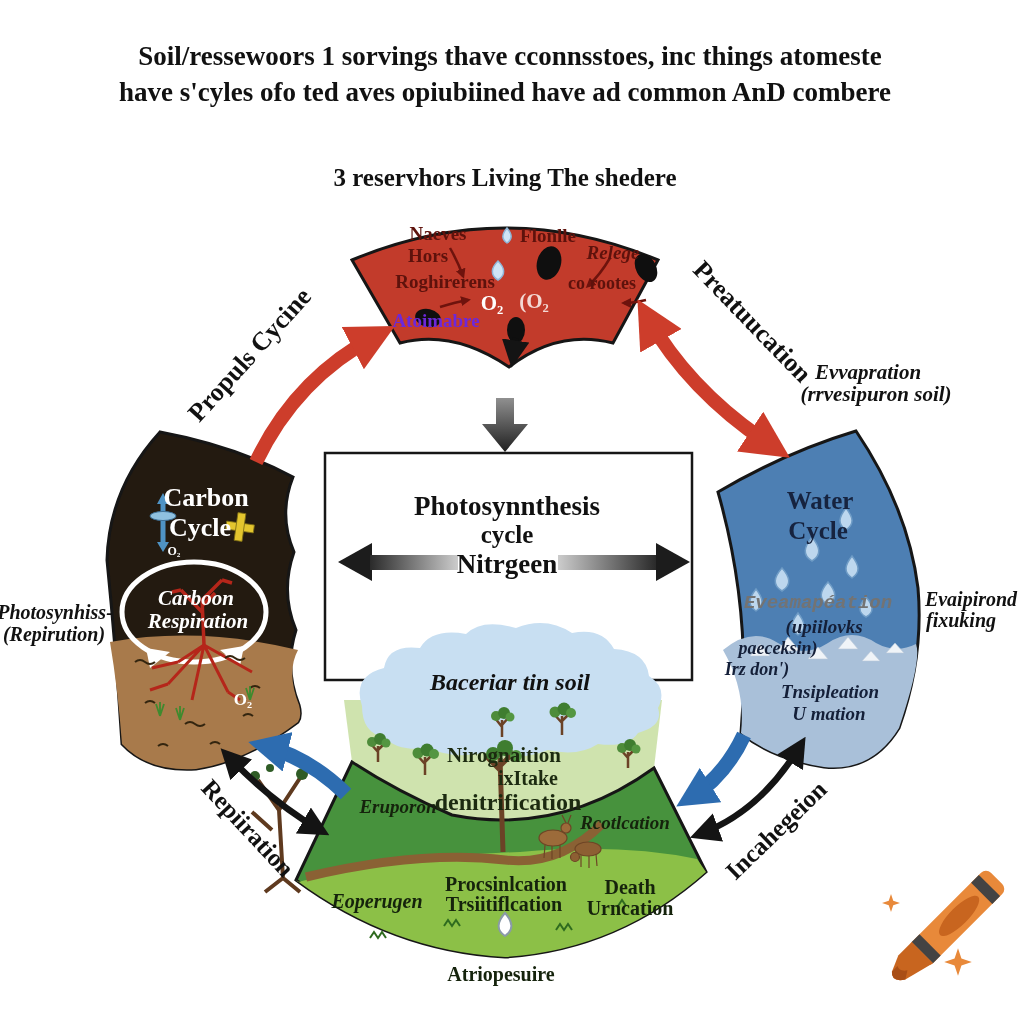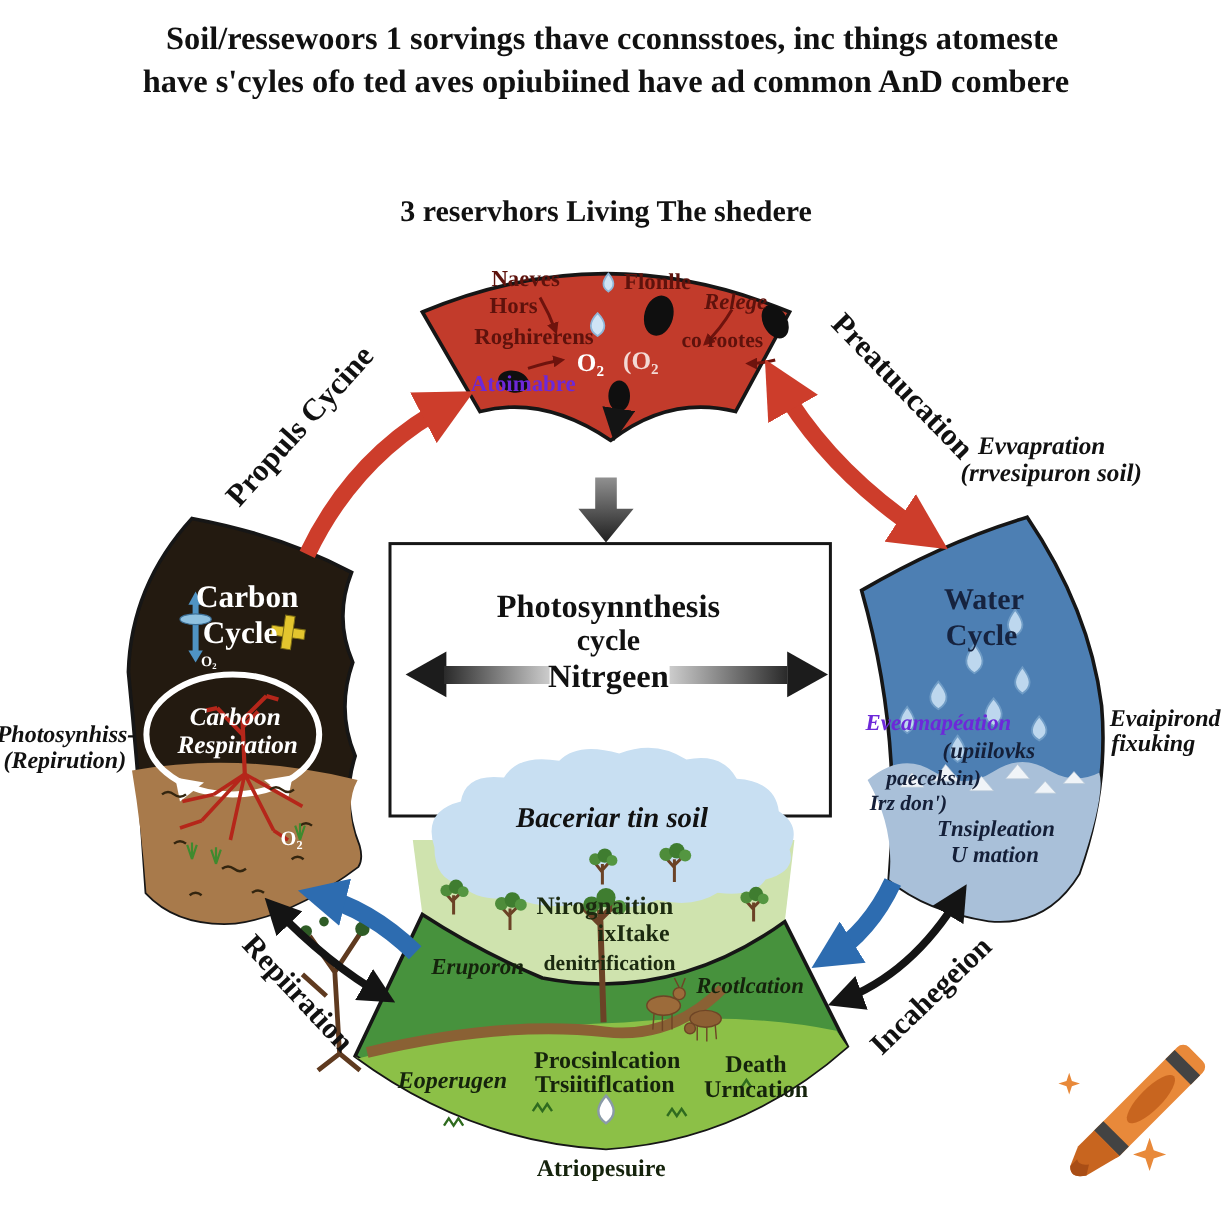--- a/index.html
+++ b/index.html
@@ -6,21 +6,21 @@
   .stage{
     position:relative;width:1024px;height:1024px;background:#ffffff;overflow:hidden;
     font-family:"Liberation Serif","DejaVu Serif",serif;
   }
   .stage svg{position:absolute;left:0;top:0;}
   .lbl{
     position:absolute;font-weight:bold;white-space:nowrap;color:#111;
     transform:translate(-50%,-50%);line-height:1;
   }
   .it{font-style:italic;}
-  .ctr{}
+  .ctr{margin-top:24px;}
 </style>
 </head>
 <body>
 
 <div class="stage">
 
 <svg width="1024" height="1024" viewBox="0 0 1024 1024">
   <defs>
     <linearGradient id="gDown" x1="0" y1="0" x2="0" y2="1">
       <stop offset="0" stop-color="#909090"></stop>
@@ -286,30 +286,30 @@
   <div class="lbl" style="left:243px;top:699px;font-size:17px;color:#ffffff;">O₂</div>
 
   <div class="lbl" style="left:507px;top:506px;font-size:27px;">Photosynnthesis</div>
   <div class="lbl" style="left:507px;top:534px;font-size:25px;">cycle</div>
   <div class="lbl" style="left:507px;top:564px;font-size:27px;">Nitrgeen</div>
 
   <div class="lbl it" style="left:510px;top:682px;font-size:24px;">Baceriar tin soil</div>
 
   <div class="lbl" style="left:820px;top:500px;font-size:25px;color:#16233f;">Water</div>
   <div class="lbl" style="left:818px;top:530px;font-size:25px;color:#16233f;">Cycle</div>
-  <div class="lbl it" style="left:782px;top:603px;font-size:19px;color:#6d28d9;">Eveamapéation</div>
+  <div class="lbl it" style="left:818px;top:603px;font-size:19px;color:#737373;font-family:Liberation Mono, monospace;">Eveamapéation</div>
   <div class="lbl it" style="left:824px;top:626px;font-size:19px;color:#141f38;">(upiilovks</div>
   <div class="lbl it" style="left:778px;top:648px;font-size:18px;color:#141f38;">paeceksin)</div>
   <div class="lbl it" style="left:757px;top:669px;font-size:18px;color:#141f38;">Irz don')</div>
   <div class="lbl it" style="left:830px;top:691px;font-size:19px;color:#141f38;">Tnsipleation</div>
   <div class="lbl it" style="left:829px;top:713px;font-size:19px;color:#141f38;">U mation</div>
 
   <div class="lbl" style="left:504px;top:755px;font-size:21px;color:#1c2a10;">Nirognaition</div>
   <div class="lbl" style="left:514px;top:778px;font-size:20px;color:#1c2a10;margin-left:14px;">ixItake</div>
-  <div class="lbl" style="left:508px;top:802px;font-size:18px;color:#1c2a10;">denitrification</div>
+  <div class="lbl" style="left:508px;top:802px;font-size:24px;color:#1c2a10;">denitrification</div>
   <div class="lbl it" style="left:398px;top:806px;font-size:19px;color:#15230c;">Eruporon</div>
   <div class="lbl it" style="left:625px;top:822px;font-size:19px;color:#15230c;">Rcotlcation</div>
   <div class="lbl" style="left:506px;top:884px;font-size:20px;color:#15230c;">Procsinlcation</div>
   <div class="lbl" style="left:504px;top:904px;font-size:20px;color:#15230c;">Trsiitiflcation</div>
   <div class="lbl" style="left:630px;top:887px;font-size:20px;color:#15230c;">Death</div>
   <div class="lbl" style="left:630px;top:908px;font-size:20px;color:#15230c;">Urncation</div>
   <div class="lbl it" style="left:377px;top:901px;font-size:20px;color:#15230c;">Eoperugen</div>
   <div class="lbl" style="left:501px;top:950px;font-size:20px;color:#15230c;margin-top:24px;">Atriopesuire</div>
 
 </div>

